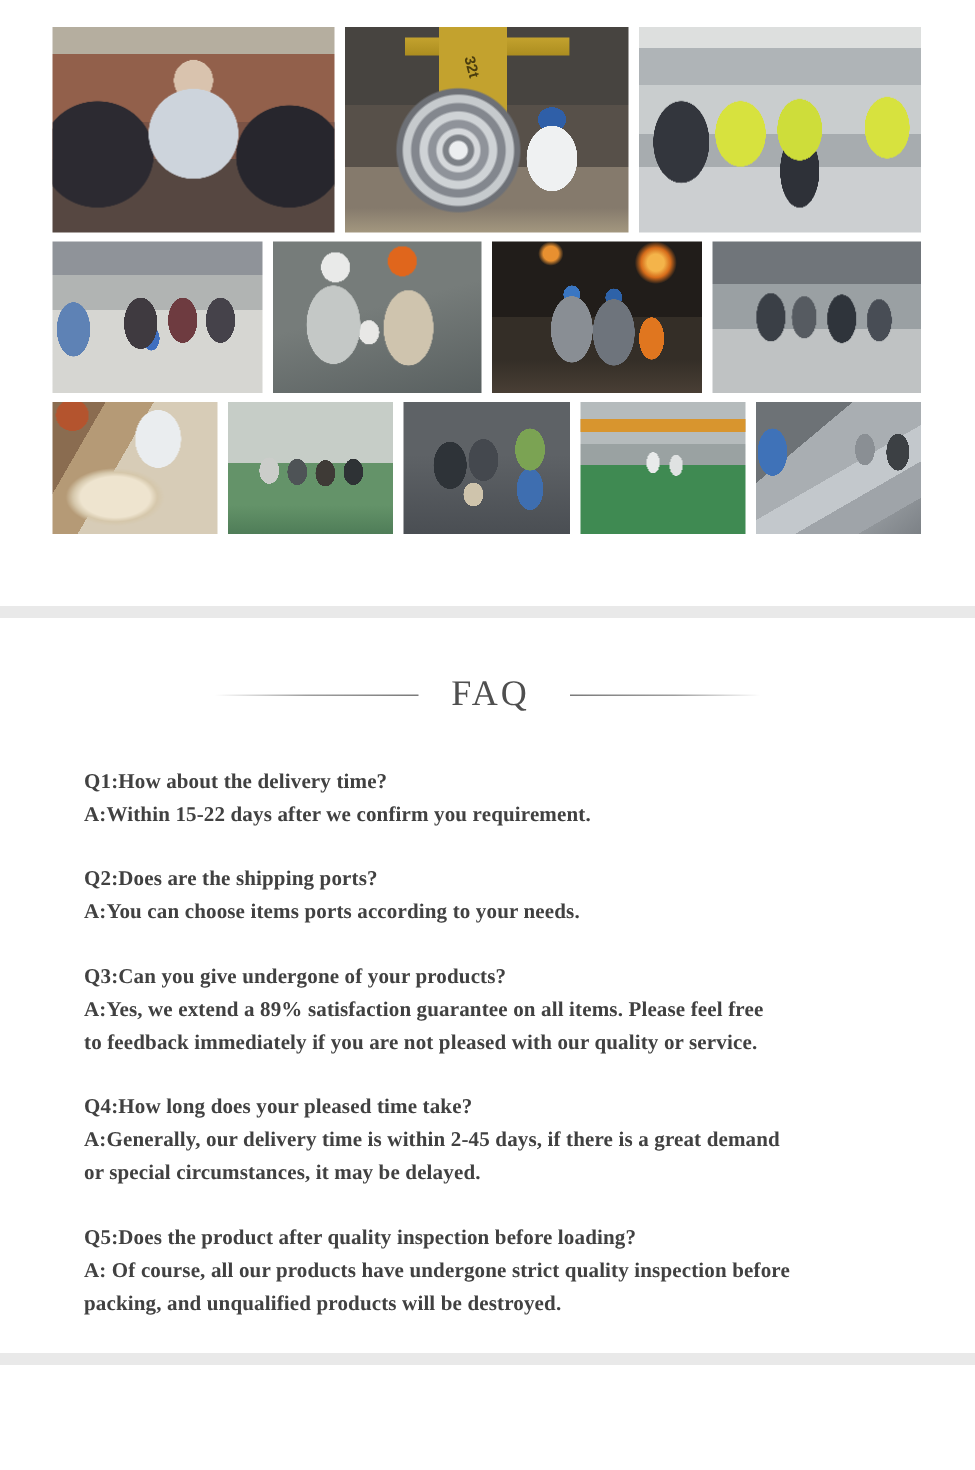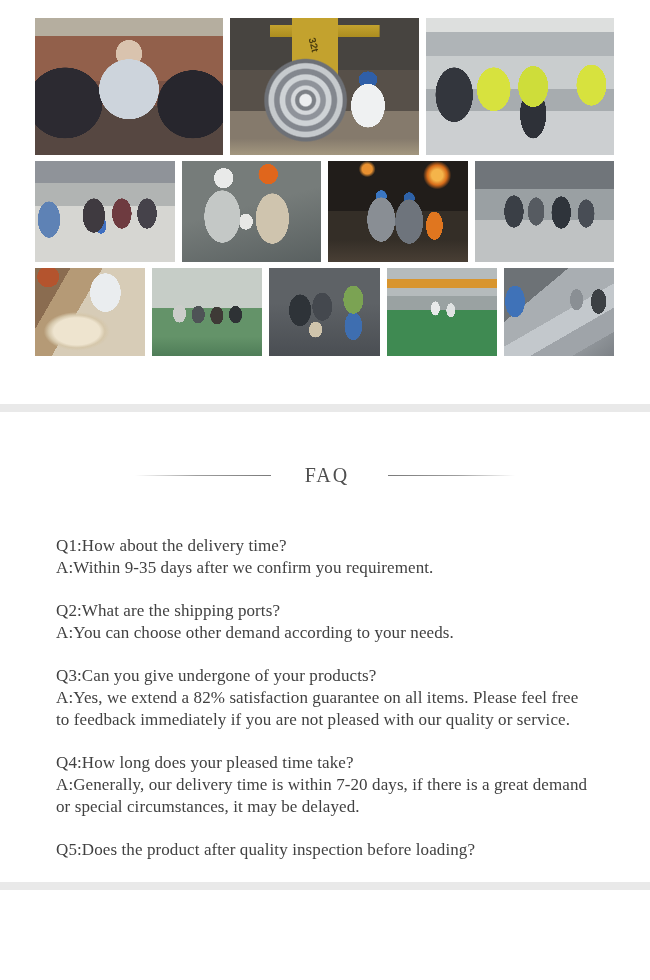--- a/index.html
+++ b/index.html
@@ -20,34 +20,34 @@
     font:700 10px/1 "Liberation Sans","DejaVu Sans",sans-serif;
     color:#4a3c0e;transform:rotate(75deg);
   }
   
   .divider{height:8px;background:var(--divider,#e9e9e9);}
   .divider-top{margin-top:48px;}
   .divider-bottom{margin-top:20px;}
   
   .faq-header{display:flex;align-items:center;justify-content:center;padding-top:37px;}
   .faq-title{
-    margin:12px;font-weight:400;font-size:20px;line-height:28px;
+    margin:0;font-weight:400;font-size:24px;line-height:28px;
     letter-spacing:2px;color:var(--title,#4f4f4f);
   }
   .hr{height:1px;flex:0 0 auto;}
   .hr-left{width:136px;margin-right:22px;
     background:linear-gradient(90deg,rgba(150,150,150,0),#9f9f9f 45%,#7a7a7a);}
   .hr-right{width:127px;margin-left:27px;
     background:linear-gradient(90deg,#7a7a7a,#9f9f9f 55%,rgba(150,150,150,0));}
   .faq-body{padding:34px 10px 0 56px;}
   .faq-item{margin-bottom:21px;}
   .q,.a{
-    font-size:17px;line-height:22px;letter-spacing:.1px;
+    font-size:14px;line-height:22px;letter-spacing:.1px;
     color:var(--text,#414141);
-    white-space:pre;overflow:hidden;
+    white-space:pre;overflow:hidden;font-weight:bold;
   }
 </style>
 </head>
 <body>
 
 <section class="gallery">
     <div class="photo-row row-0">
       <div class="photo" style="background: radial-gradient(16% 22% at 50% 52%, rgb(205, 212, 220) 0%, rgb(205, 212, 220) 99%, rgba(205, 212, 220, 0) 100%), radial-gradient(20% 26% at 16% 62%, rgb(44, 42, 49) 0%, rgb(44, 42, 49) 99%, rgba(44, 42, 49, 0) 100%), radial-gradient(19% 25% at 84% 63%, rgb(39, 38, 45) 0%, rgb(39, 38, 45) 99%, rgba(39, 38, 45, 0) 100%), radial-gradient(7% 10% at 50% 26%, rgb(217, 195, 174) 0%, rgb(217, 195, 174) 99%, rgba(217, 195, 174, 0) 100%), linear-gradient(rgb(181, 174, 159) 0%, rgb(181, 174, 159) 13%, rgb(146, 96, 75) 13%, rgb(146, 96, 75) 46%, rgb(123, 83, 69) 46%, rgb(123, 83, 69) 64%, rgb(86, 71, 65) 64%, rgb(86, 71, 65) 100%);"></div>
       <div class="photo" style="background: radial-gradient(circle at 40% 60%, rgb(236, 238, 240) 0%, rgb(236, 238, 240) 4%, rgb(125, 129, 135) 5%, rgb(125, 129, 135) 7%, rgb(213, 216, 219) 8%, rgb(213, 216, 219) 10%, rgb(143, 147, 154) 11%, rgb(143, 147, 154) 14%, rgb(207, 211, 214) 15%, rgb(207, 211, 214) 18%, rgb(131, 135, 142) 19%, rgb(131, 135, 142) 22%, rgb(198, 202, 205) 23%, rgb(198, 202, 205) 26%, rgb(109, 112, 118) 27%, rgb(109, 112, 118) 29%, rgba(109, 112, 118, 0) 30%), linear-gradient(90deg, rgba(0, 0, 0, 0) 0%, rgba(0, 0, 0, 0) 33%, rgb(195, 162, 46) 33%, rgb(195, 162, 46) 57%, rgba(0, 0, 0, 0) 57%) 0px 0px / 100% 42% no-repeat, linear-gradient(rgb(195, 162, 46), rgb(171, 140, 31)) 50% 6% / 58% 9% no-repeat, radial-gradient(9% 16% at 73% 64%, rgb(239, 241, 242) 0%, rgb(239, 241, 242) 99%, rgba(239, 241, 242, 0) 100%), radial-gradient(5% 6% at 73% 45%, rgb(47, 95, 168) 0%, rgb(47, 95, 168) 99%, rgba(47, 95, 168, 0) 100%), linear-gradient(rgb(71, 68, 64) 0%, rgb(71, 68, 64) 38%, rgb(87, 80, 73) 38%, rgb(87, 80, 73) 68%, rgb(133, 122, 108) 68%, rgb(133, 122, 108) 88%, rgb(163, 151, 127) 100%);">
         <span class="photo-label">32t</span>
@@ -74,35 +74,37 @@
 <section class="faq">
   <div class="faq-header">
     <span class="hr hr-left"></span>
     <h2 class="faq-title">FAQ</h2>
     <span class="hr hr-right"></span>
   </div>
 
   <div class="faq-body">
     <div class="faq-item">
       <div class="q">Q1:How about the delivery time?</div>
-      <div class="a">A:Within 9-35 days after we confirm you requirement.</div>
+      <div class="a">A:Within 15-22 days after we confirm you requirement.</div>
     </div>
     <div class="faq-item">
-      <div class="q">Q2:What are the shipping ports?</div>
-      <div class="a">A:You can choose other demand according to your needs.</div>
+      <div class="q">Q2:Does are the shipping ports?</div>
+      <div class="a">A:You can choose items ports according to your needs.</div>
     </div>
     <div class="faq-item">
       <div class="q">Q3:Can you give undergone of your products?</div>
-      <div class="a">A:Yes, we extend a 82% satisfaction guarantee on all items. Please feel free
+      <div class="a">A:Yes, we extend a 89% satisfaction guarantee on all items. Please feel free
 to feedback immediately if you are not pleased with our quality or service.</div>
     </div>
     <div class="faq-item">
       <div class="q">Q4:How long does your pleased time take?</div>
-      <div class="a">A:Generally, our delivery time is within 7-20 days, if there is a great demand
+      <div class="a">A:Generally, our delivery time is within 2-45 days, if there is a great demand
 or special circumstances, it may be delayed.</div>
     </div>
     <div class="faq-item">
       <div class="q">Q5:Does the product after quality inspection before loading?</div>
+      <div class="a">A: Of course, all our products have undergone strict quality inspection before
+packing, and unqualified products will be destroyed.</div>
     </div>
   </div>
 </section>
 
 <div class="divider divider-bottom"></div>
 
 </body></html>

